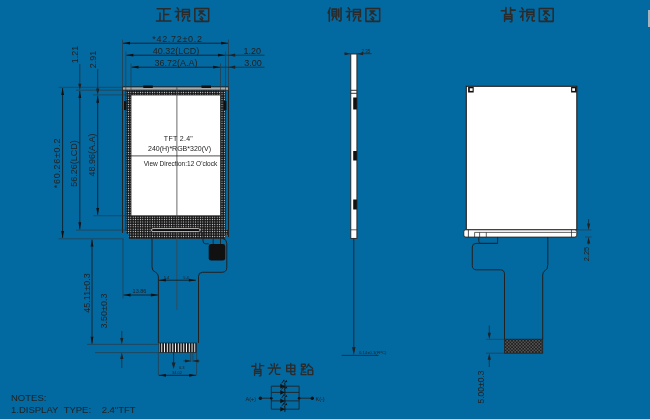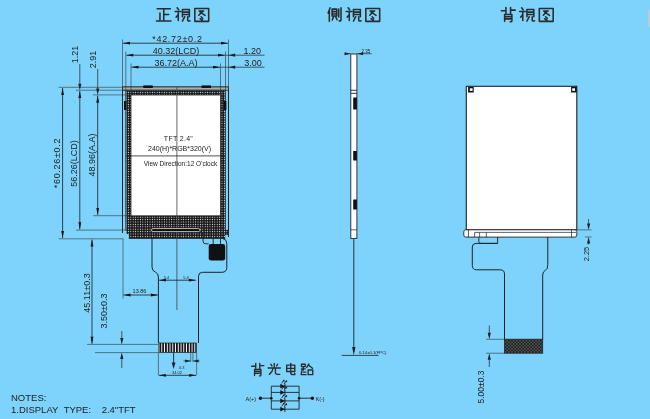--- a/index.html
+++ b/index.html
@@ -1,16 +1,16 @@
 <!DOCTYPE html>
 <html><head>
 <meta charset="utf-8">
 <style>
 html,body{margin:0;padding:0;background:#fff;}
-#page{position:relative;width:650px;height:419px;background:#7dd3fc;overflow:hidden;}
+#page{position:relative;width:650px;height:419px;background:#0369a1;overflow:hidden;}
 svg{position:absolute;top:0;left:0;}
 text{font-family:"Liberation Sans",sans-serif;fill:#222;}
 .cjk{stroke:#2b2b2b;fill:none;stroke-linecap:round;stroke-linejoin:round;}
 .cjk path{vector-effect:non-scaling-stroke;}
 </style>
 </head>
 <body>
 <div id="page">
 <svg width="650" height="419" viewBox="0 0 650 419">
 <defs>

